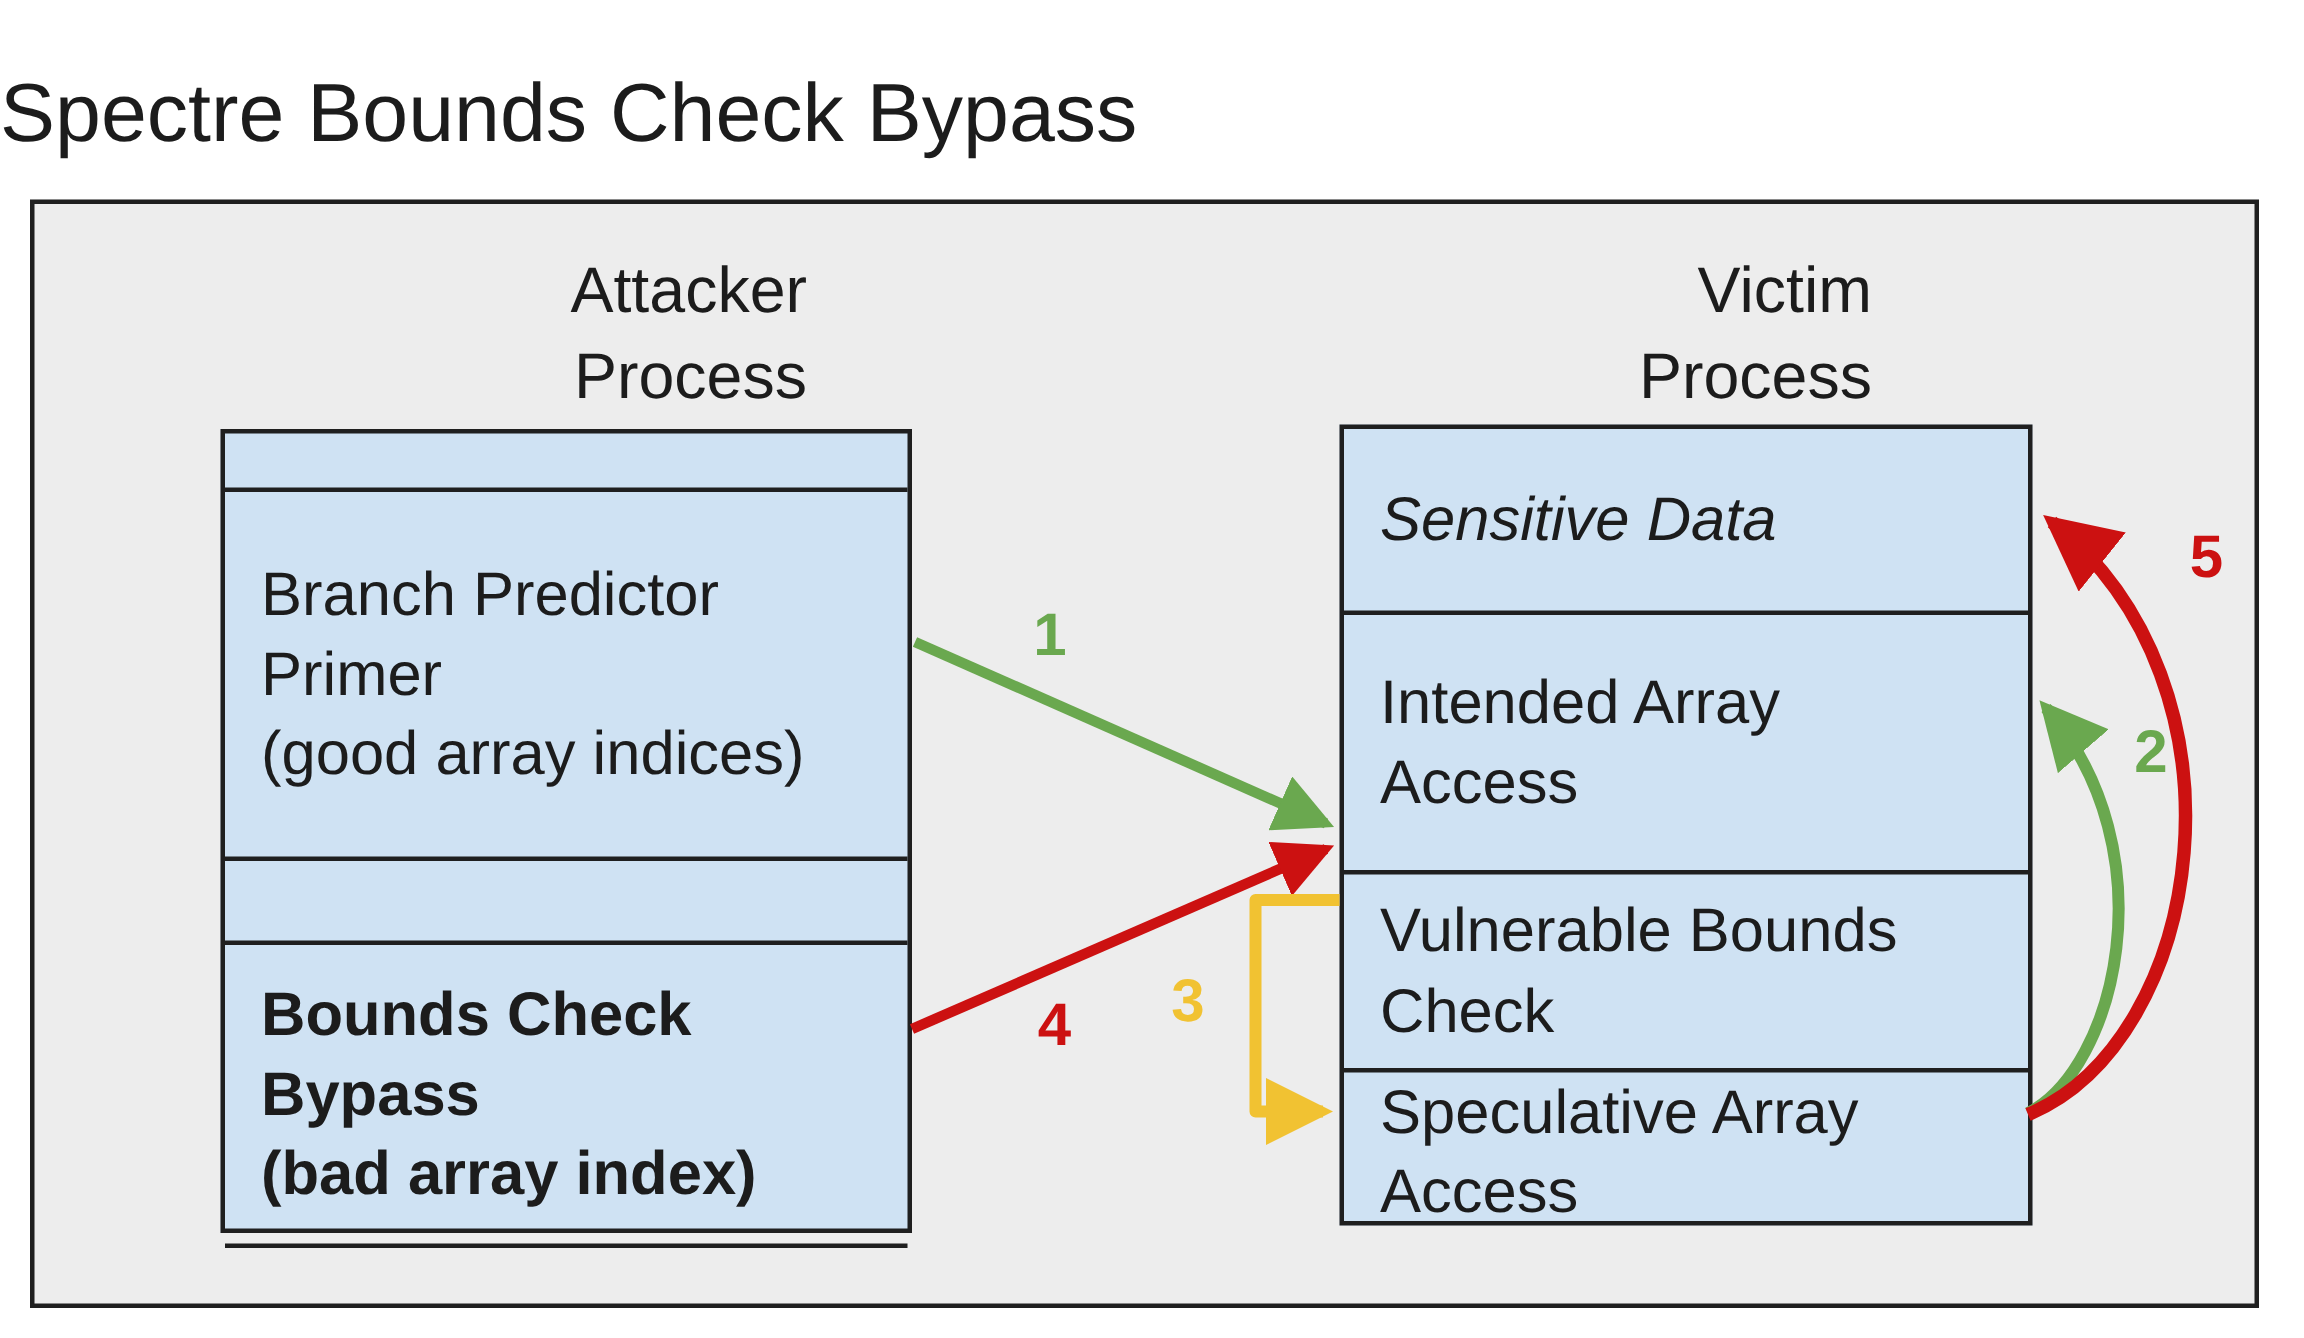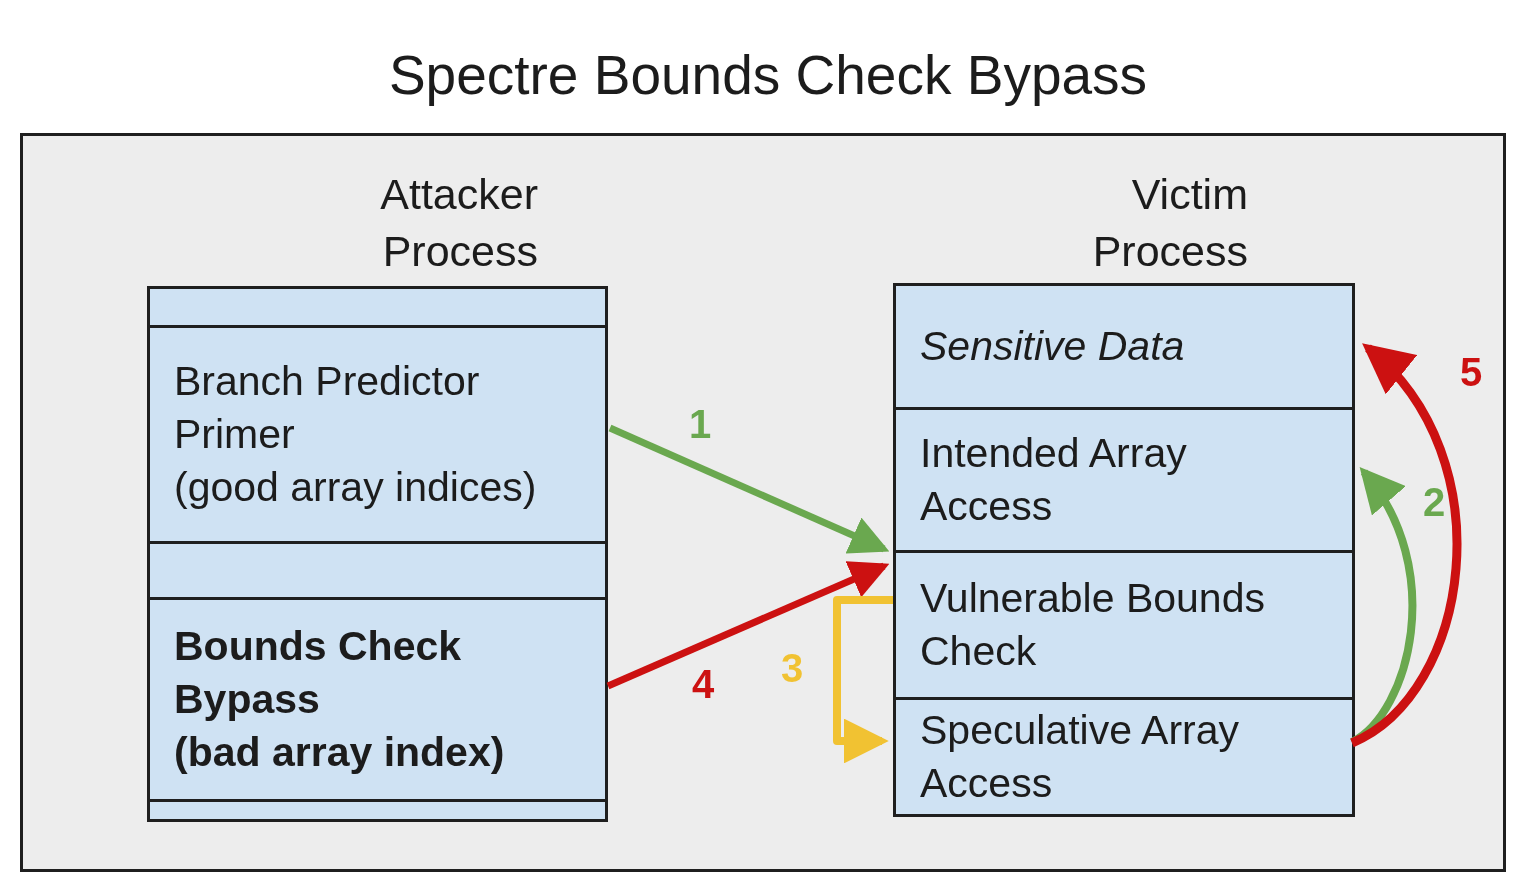--- a/index.html
+++ b/index.html
@@ -7,21 +7,21 @@
   body {
     position: relative;
     background: #ffffff;
     font-family: "Liberation Sans", sans-serif;
     color: #1c1c1c;
     overflow: hidden;
   }
   .title {
     position: absolute;
     top: 42px; left: 0; width: 1536px;
-    text-align: center;
+    text-align: left;
     font-size: 55px;
     line-height: 1.2;
     color: #1c1c1c;
   }
   .frame {
     position: absolute;
     left: 20px; top: 133px;
     width: 1486px; height: 739px;
     background: #ededed;
     border: 3px solid #1f1f1f;
@@ -79,35 +79,35 @@
 
 <div class="frame"></div>
 
 <div class="heading attacker">Attacker
 Process</div>
 <div class="heading victim">Victim
 Process</div>
 
 <div class="procbox attacker">
   <div class="cell" style="height:39px;"></div>
-  <div class="cell" style="height:216px;">Branch Predictor
+  <div class="cell" style="height:246px;">Branch Predictor
 Primer
 (good array indices)</div>
   <div class="cell" style="height:56px;"></div>
   <div class="cell" style="height:202px;font-weight:bold;">Bounds Check
 Bypass
 (bad array index)</div>
   <div class="cell last"></div>
 </div>
 
 <div class="procbox victim">
   <div class="cell" style="height:124px;font-style:italic;">Sensitive Data</div>
-  <div class="cell" style="height:143px;">Intended Array
+  <div class="cell" style="height:173px;">Intended Array
 Access</div>
-  <div class="cell" style="height:147px;">Vulnerable Bounds
+  <div class="cell" style="height:132px;">Vulnerable Bounds
 Check</div>
   <div class="cell last">Speculative Array
 Access</div>
 </div>
 
 <svg class="arrows-overlay" viewBox="0 0 1536 892" xmlns="http://www.w3.org/2000/svg">
   <defs>
     <marker id="ah-green" viewBox="0 0 10 10" refX="8.5" refY="5" markerWidth="5.6" markerHeight="5.6" orient="auto" markerUnits="strokeWidth">
       <path d="M 0 0 L 10 5 L 0 10 z" fill="#6aa84f"></path>
     </marker>

